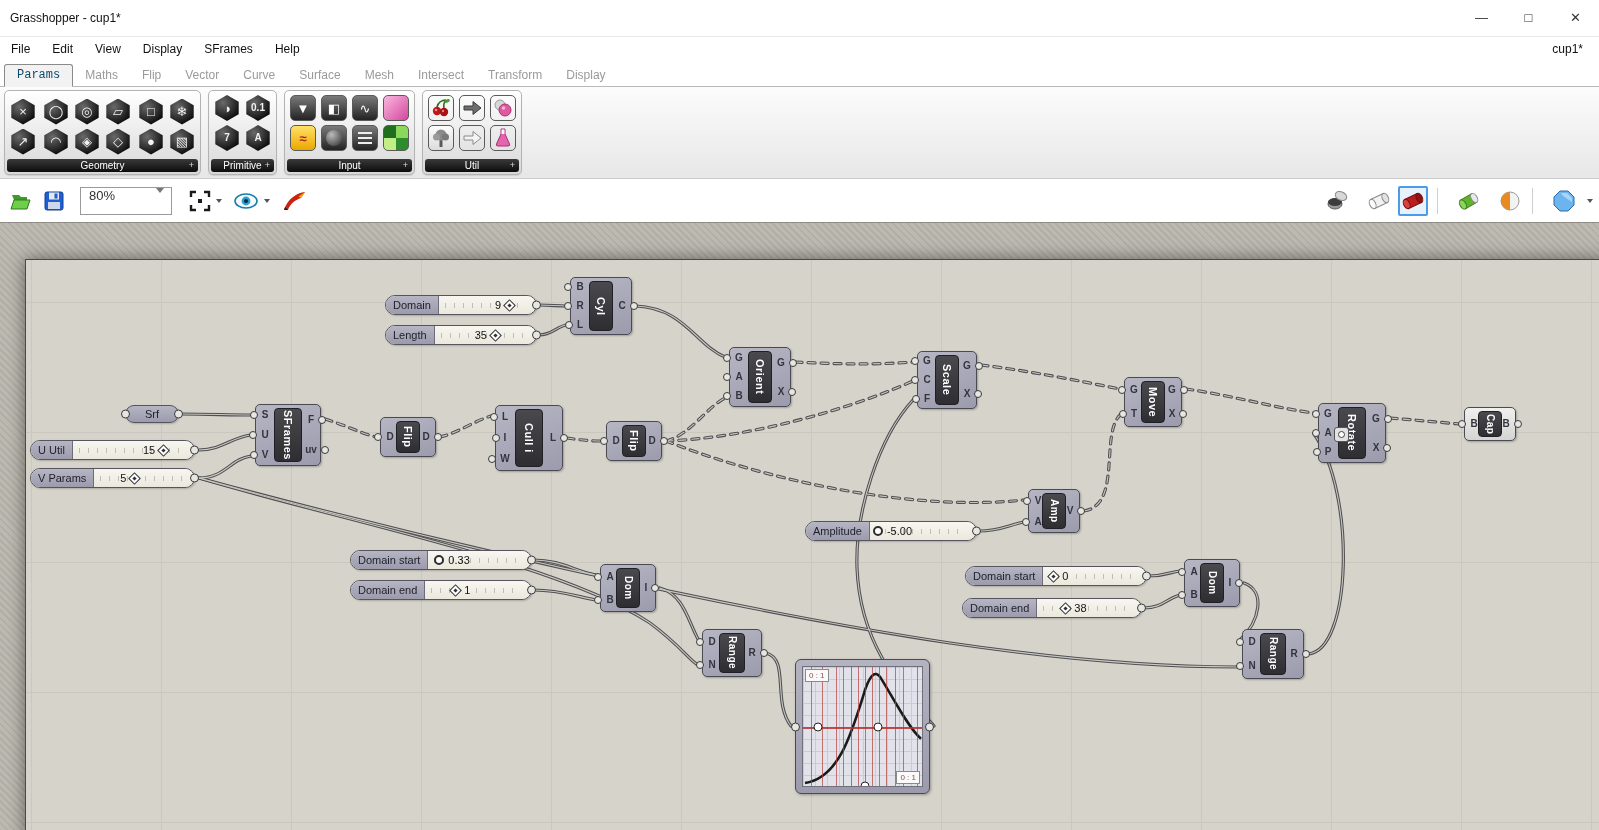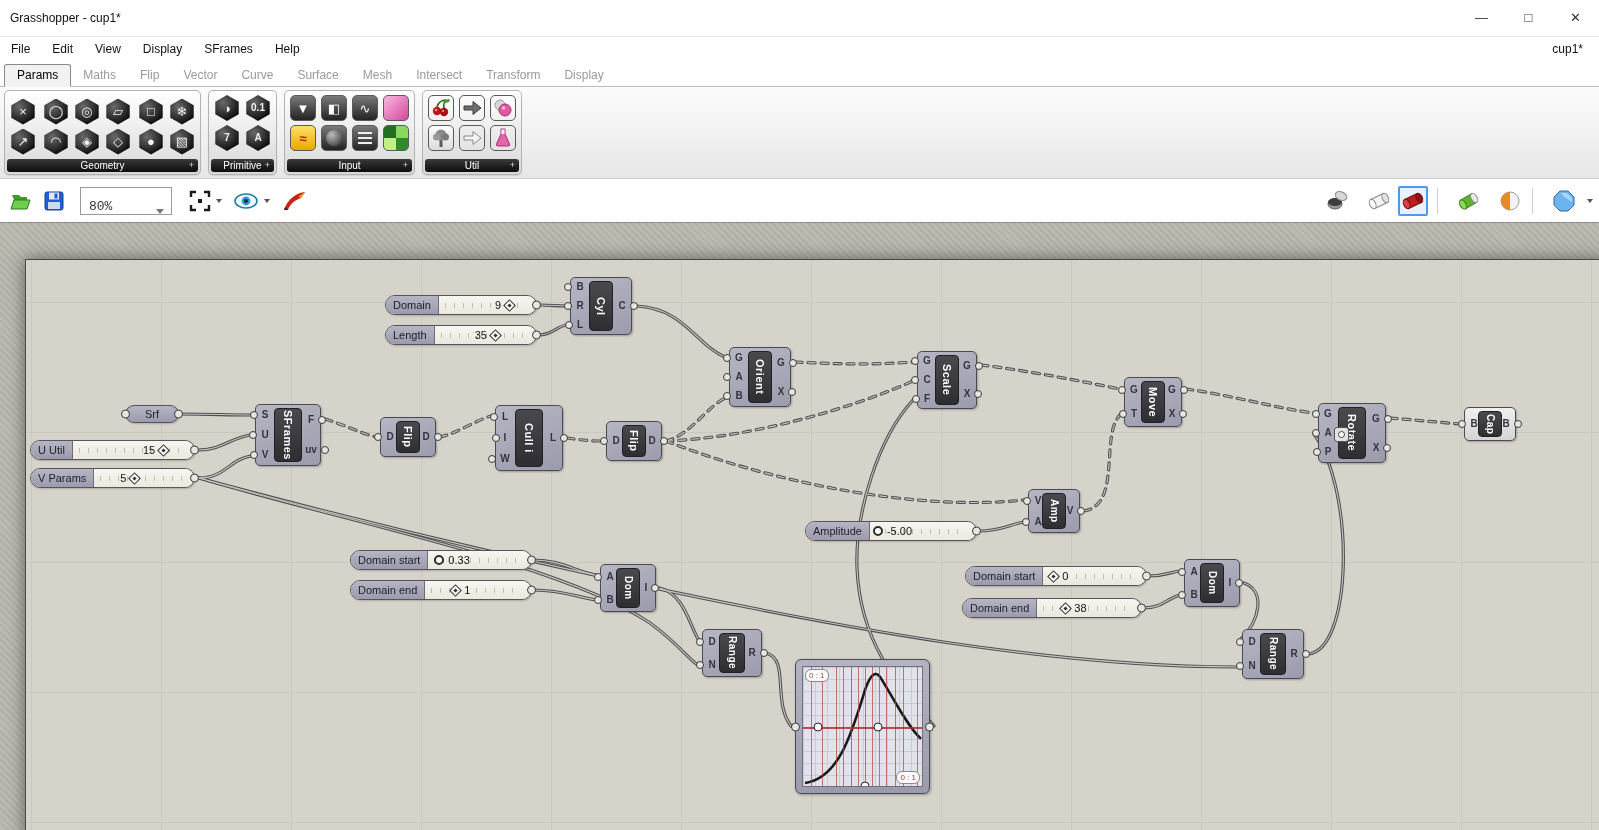--- a/index.html
+++ b/index.html
@@ -6,40 +6,40 @@
   body{width:1599px;height:830px;overflow:hidden;font-family:"Liberation Sans",sans-serif;background:#fff;position:relative;}
   .titlebar{height:36px;background:#fff;display:flex;align-items:center;position:relative;}
   .titlebar .title{margin-left:10px;font-size:12px;color:#111;}
   .wincontrols{position:absolute;right:0;top:0;display:flex;}
   .winbtn{width:47px;height:34px;display:flex;align-items:center;justify-content:center;font-size:13px;color:#333;}
   .menubar{height:24px;background:#fff;display:flex;align-items:center;font-size:12px;color:#111;position:relative;border-top:1px solid #e8e8e8;}
   .menuitem{padding:0 11px;}
   .docname{position:absolute;right:16px;font-size:12px;color:#111;}
   .tabstrip{height:25px;background:#fff;display:flex;align-items:flex-end;font-size:12px;border-bottom:1px solid #b9b9b9;position:relative;z-index:3;}
   .tab{padding:3px 12px 4px;color:#9a9a9a;}
-  .tab.active{background:#f2f2f2;border:1px solid #8a8a8a;border-bottom:1px solid #f2f2f2;border-radius:3px 3px 0 0;color:#000000;margin-bottom:-1px;margin-left:4px;}
+  .tab.active{background:#f2f2f2;border:1px solid #8a8a8a;border-bottom:1px solid #f2f2f2;border-radius:3px 3px 0 0;color:#0c4a6e;margin-bottom:-1px;margin-left:4px;font-family:Liberation Mono, monospace;}
   .ribbon{height:92px;background:linear-gradient(#fcfcfc,#e7e7e7);display:flex;gap:7px;padding:3px 0 3px 4px;border-bottom:1px solid #cccccc;box-sizing:border-box;}
   .panel{border:1px solid #b3b3b3;border-radius:5px;background:linear-gradient(#ffffff,#d8d8d8);position:relative;padding:4px 5px 16px;box-shadow:0 1px 1px rgba(0,0,0,.1);}
   .panel-label{position:absolute;left:2px;right:2px;bottom:2px;height:13px;background:linear-gradient(#3a3a3a,#0c0c0c);border-radius:3px;color:#fff;font-size:10px;display:flex;align-items:center;justify-content:center;}
   .panel-plus{position:absolute;right:4px;top:1px;color:#ddd;font-size:9px;}
   .iconrow{display:flex;gap:7px;height:100%;align-items:center;}
   .icongrid{display:grid;grid-auto-flow:column;grid-template-rows:repeat(2,26px);gap:4px 5px;}
   .hex{width:26px;height:26px;clip-path:polygon(50% 0,95% 26%,95% 74%,50% 100%,5% 74%,5% 26%);background:radial-gradient(circle at 35% 30%,#6a6a6a,#101010 70%);color:#f2f2f2;display:flex;align-items:center;justify-content:center;font-size:13px;line-height:1;}
   .hex.small{font-size:10px;font-weight:bold;}
   .sqicon{width:26px;height:26px;border-radius:5px;border:1px solid #5a5a5a;display:flex;align-items:center;justify-content:center;font-size:13px;box-sizing:border-box;}
   .sq-dark{background:linear-gradient(#7a7a7a,#232323);color:#fff;}
   .sq-pink{background:linear-gradient(135deg,#f9b7e0,#d4489c);}
   .sq-yellow{background:linear-gradient(#ffe066,#eaa800);color:#b02020;font-weight:bold;}
   .sq-green{background:conic-gradient(#8bd95c 0 90deg,#2e8b2e 90deg 180deg,#c2ef85 180deg 270deg,#1f6f1f 270deg 360deg);}
   .sq-light{background:linear-gradient(#fdfdfd,#dcdcdc);}
   .listbar{width:14px;height:2px;background:#eee;box-shadow:0 5px 0 #eee,0 -5px 0 #eee;}
   .knobcirc{width:16px;height:16px;border-radius:50%;background:radial-gradient(circle at 35% 30%,#bbb,#2c2c2c);}
   .toolbar2{height:44px;background:#fff;border-bottom:1px solid #b5b5b5;display:flex;align-items:center;position:relative;}
   .tbicon{margin-left:9px;display:flex;align-items:center;}
-  .zoombox{width:82px;height:26px;border:1px solid #9a9a9a;display:flex;align-items:flex-end;margin-left:14px;padding-left:8px;font-size:13px;color:#333;position:relative;background:#fff;font-family:Liberation Mono, monospace;}
+  .zoombox{width:82px;height:26px;border:1px solid #9a9a9a;display:flex;align-items:flex-start;margin-left:14px;padding-left:8px;font-size:13px;color:#333;position:relative;background:#fff;}
   .chev{position:absolute;right:7px;width:0;height:0;border-left:4px solid transparent;border-right:4px solid transparent;border-top:5px solid #777;}
   .ddcaret{width:0;height:0;border-left:3.5px solid transparent;border-right:3.5px solid transparent;border-top:4px solid #555;margin-left:4px;}
   .tbright{position:absolute;right:6px;display:flex;align-items:center;gap:6px;}
   .tbsep{width:1px;height:26px;background:#cfcfcf;margin:0 3px;}
   .selbox{border:2px solid #4b9be8;border-radius:2px;background:#e8f2fc;display:flex;}
   
   .canvas{position:absolute;top:222px;left:0;width:1599px;height:608px;background:repeating-linear-gradient(45deg,#b2afa7 0 2px,#bdbab2 2px 5px);overflow:hidden;border-top:1px solid #8f8c85;}
   .doc{position:absolute;left:25px;top:36px;width:1580px;height:578px;background-color:#d6d3ca;border:1px solid #4a4a44;box-shadow:0 0 16px rgba(35,35,30,.6);
        background-image:linear-gradient(#cac7be 1px,transparent 1px),linear-gradient(90deg,#cac7be 1px,transparent 1px);
        background-size:130px 130px;background-position:5px 42px;}
@@ -71,21 +71,21 @@
   .gripr,.gripl{position:absolute;top:50%;transform:translateY(-50%);width:7px;height:7px;border-radius:50%;background:#e6e6e2;border:1px solid #3a3a3a;}
   .gripr{right:-5px;} .gripl{left:-5px;}
   .param{position:absolute;height:18px;border:1px solid #56545e;border-radius:9px;background:linear-gradient(#b6b5c4,#9c9bad);display:flex;align-items:center;justify-content:center;font-size:11px;color:#1e1e28;box-sizing:border-box;box-shadow:1px 1px 2px rgba(0,0,0,.2);}
   
   .gm{position:absolute;left:795px;top:436px;width:135px;height:135px;background:linear-gradient(#b4b3c1,#9c9bad);border:1px solid #4a4a54;border-radius:6px;box-sizing:border-box;box-shadow:1px 1px 3px rgba(0,0,0,.3);}
   .gmplot{position:absolute;inset:6px;background:#e2e3ea;border:1px solid #70707a;overflow:hidden;
     background-image:linear-gradient(#c8cbd8 1px,transparent 1px),linear-gradient(90deg,#c8cbd8 1px,transparent 1px);background-size:12px 12px;}
   .gm-red{position:absolute;top:0;bottom:0;width:1px;background:rgba(185,60,60,.7);}
   .gm-redh{position:absolute;left:0;right:0;top:50%;height:2px;background:rgba(180,50,50,.85);}
   .gm-handle{position:absolute;width:9px;height:9px;border-radius:50%;background:#fff;border:1.5px solid #222;transform:translate(-50%,-50%);box-sizing:border-box;}
-  .gm-badge{position:absolute;background:#fafafa;border:1px solid #8a8a8a;border-radius:6px;font-size:8px;padding:0 3px;color:#a04848;line-height:11px;}
+  .gm-badge{position:absolute;background:#fafafa;border:1px solid #8a8a8a;border-radius:0;font-size:8px;padding:0 3px;color:#a04848;line-height:11px;}
 </style>
 </head>
 <body>
 
 <div class="titlebar">
   <span class="title">Grasshopper - cup1*</span>
   <div class="wincontrols">
     <span class="winbtn">—</span>
     <span class="winbtn">□</span>
     <span class="winbtn">✕</span>

